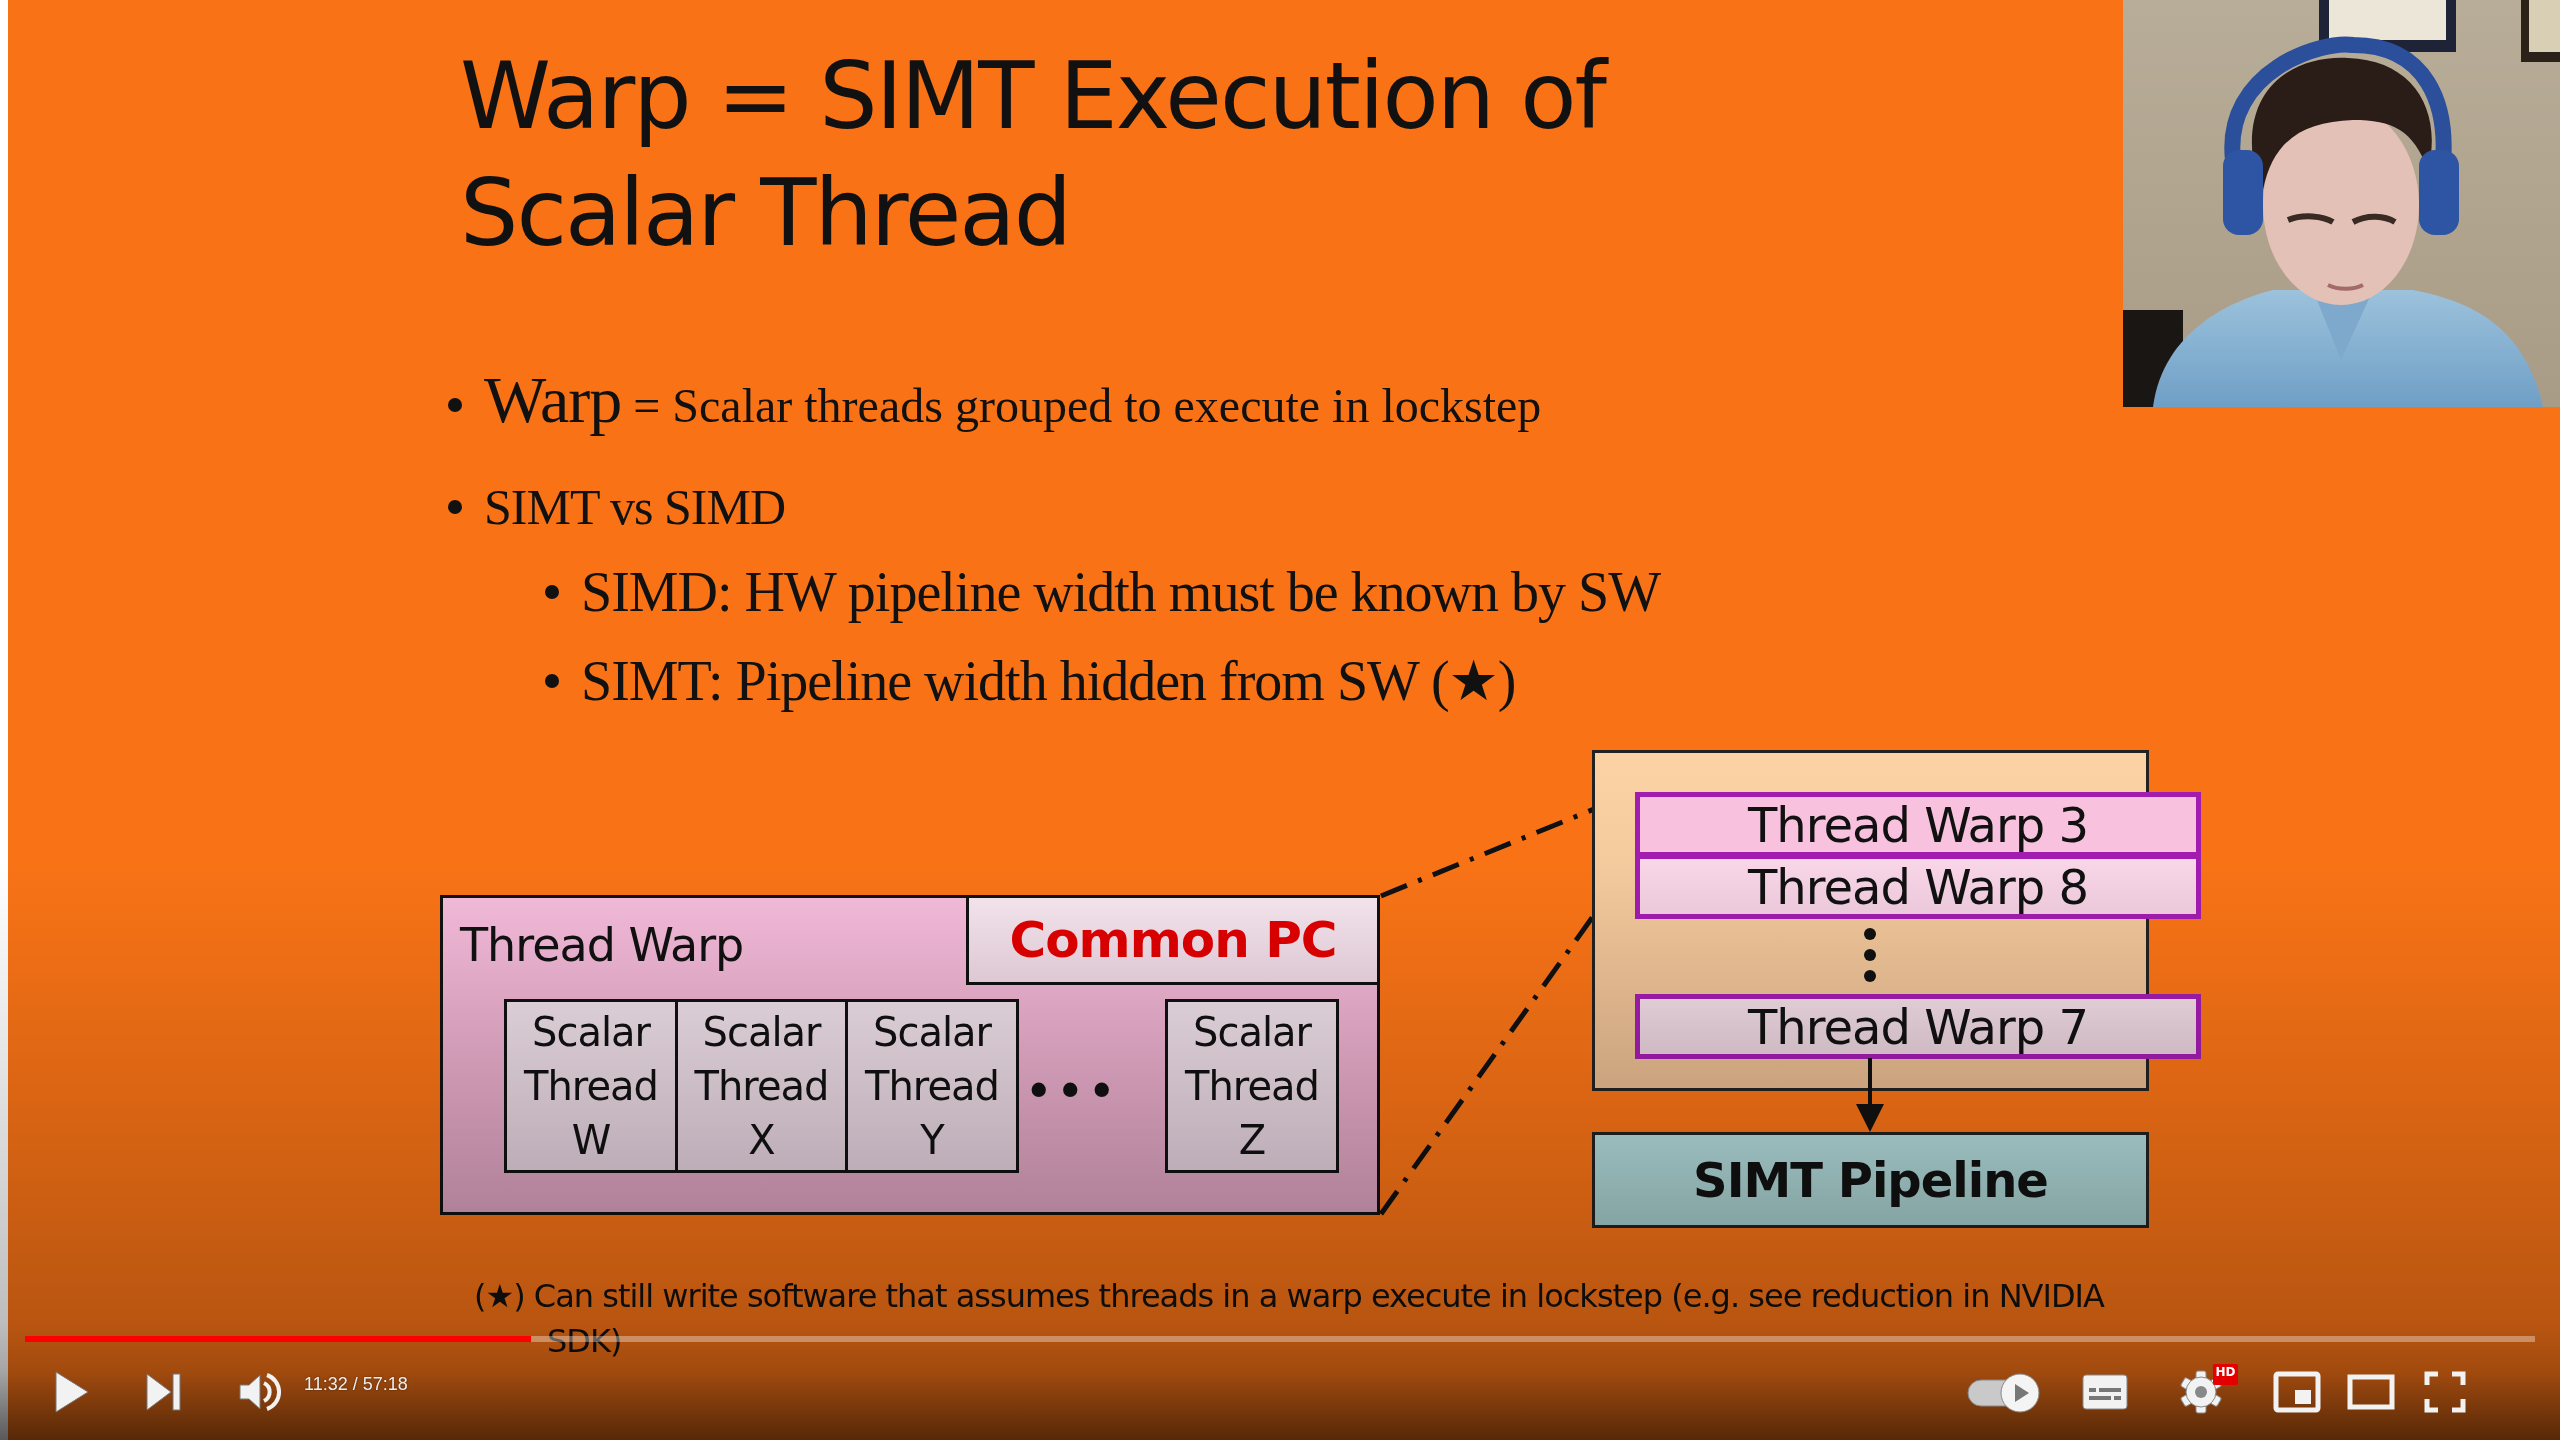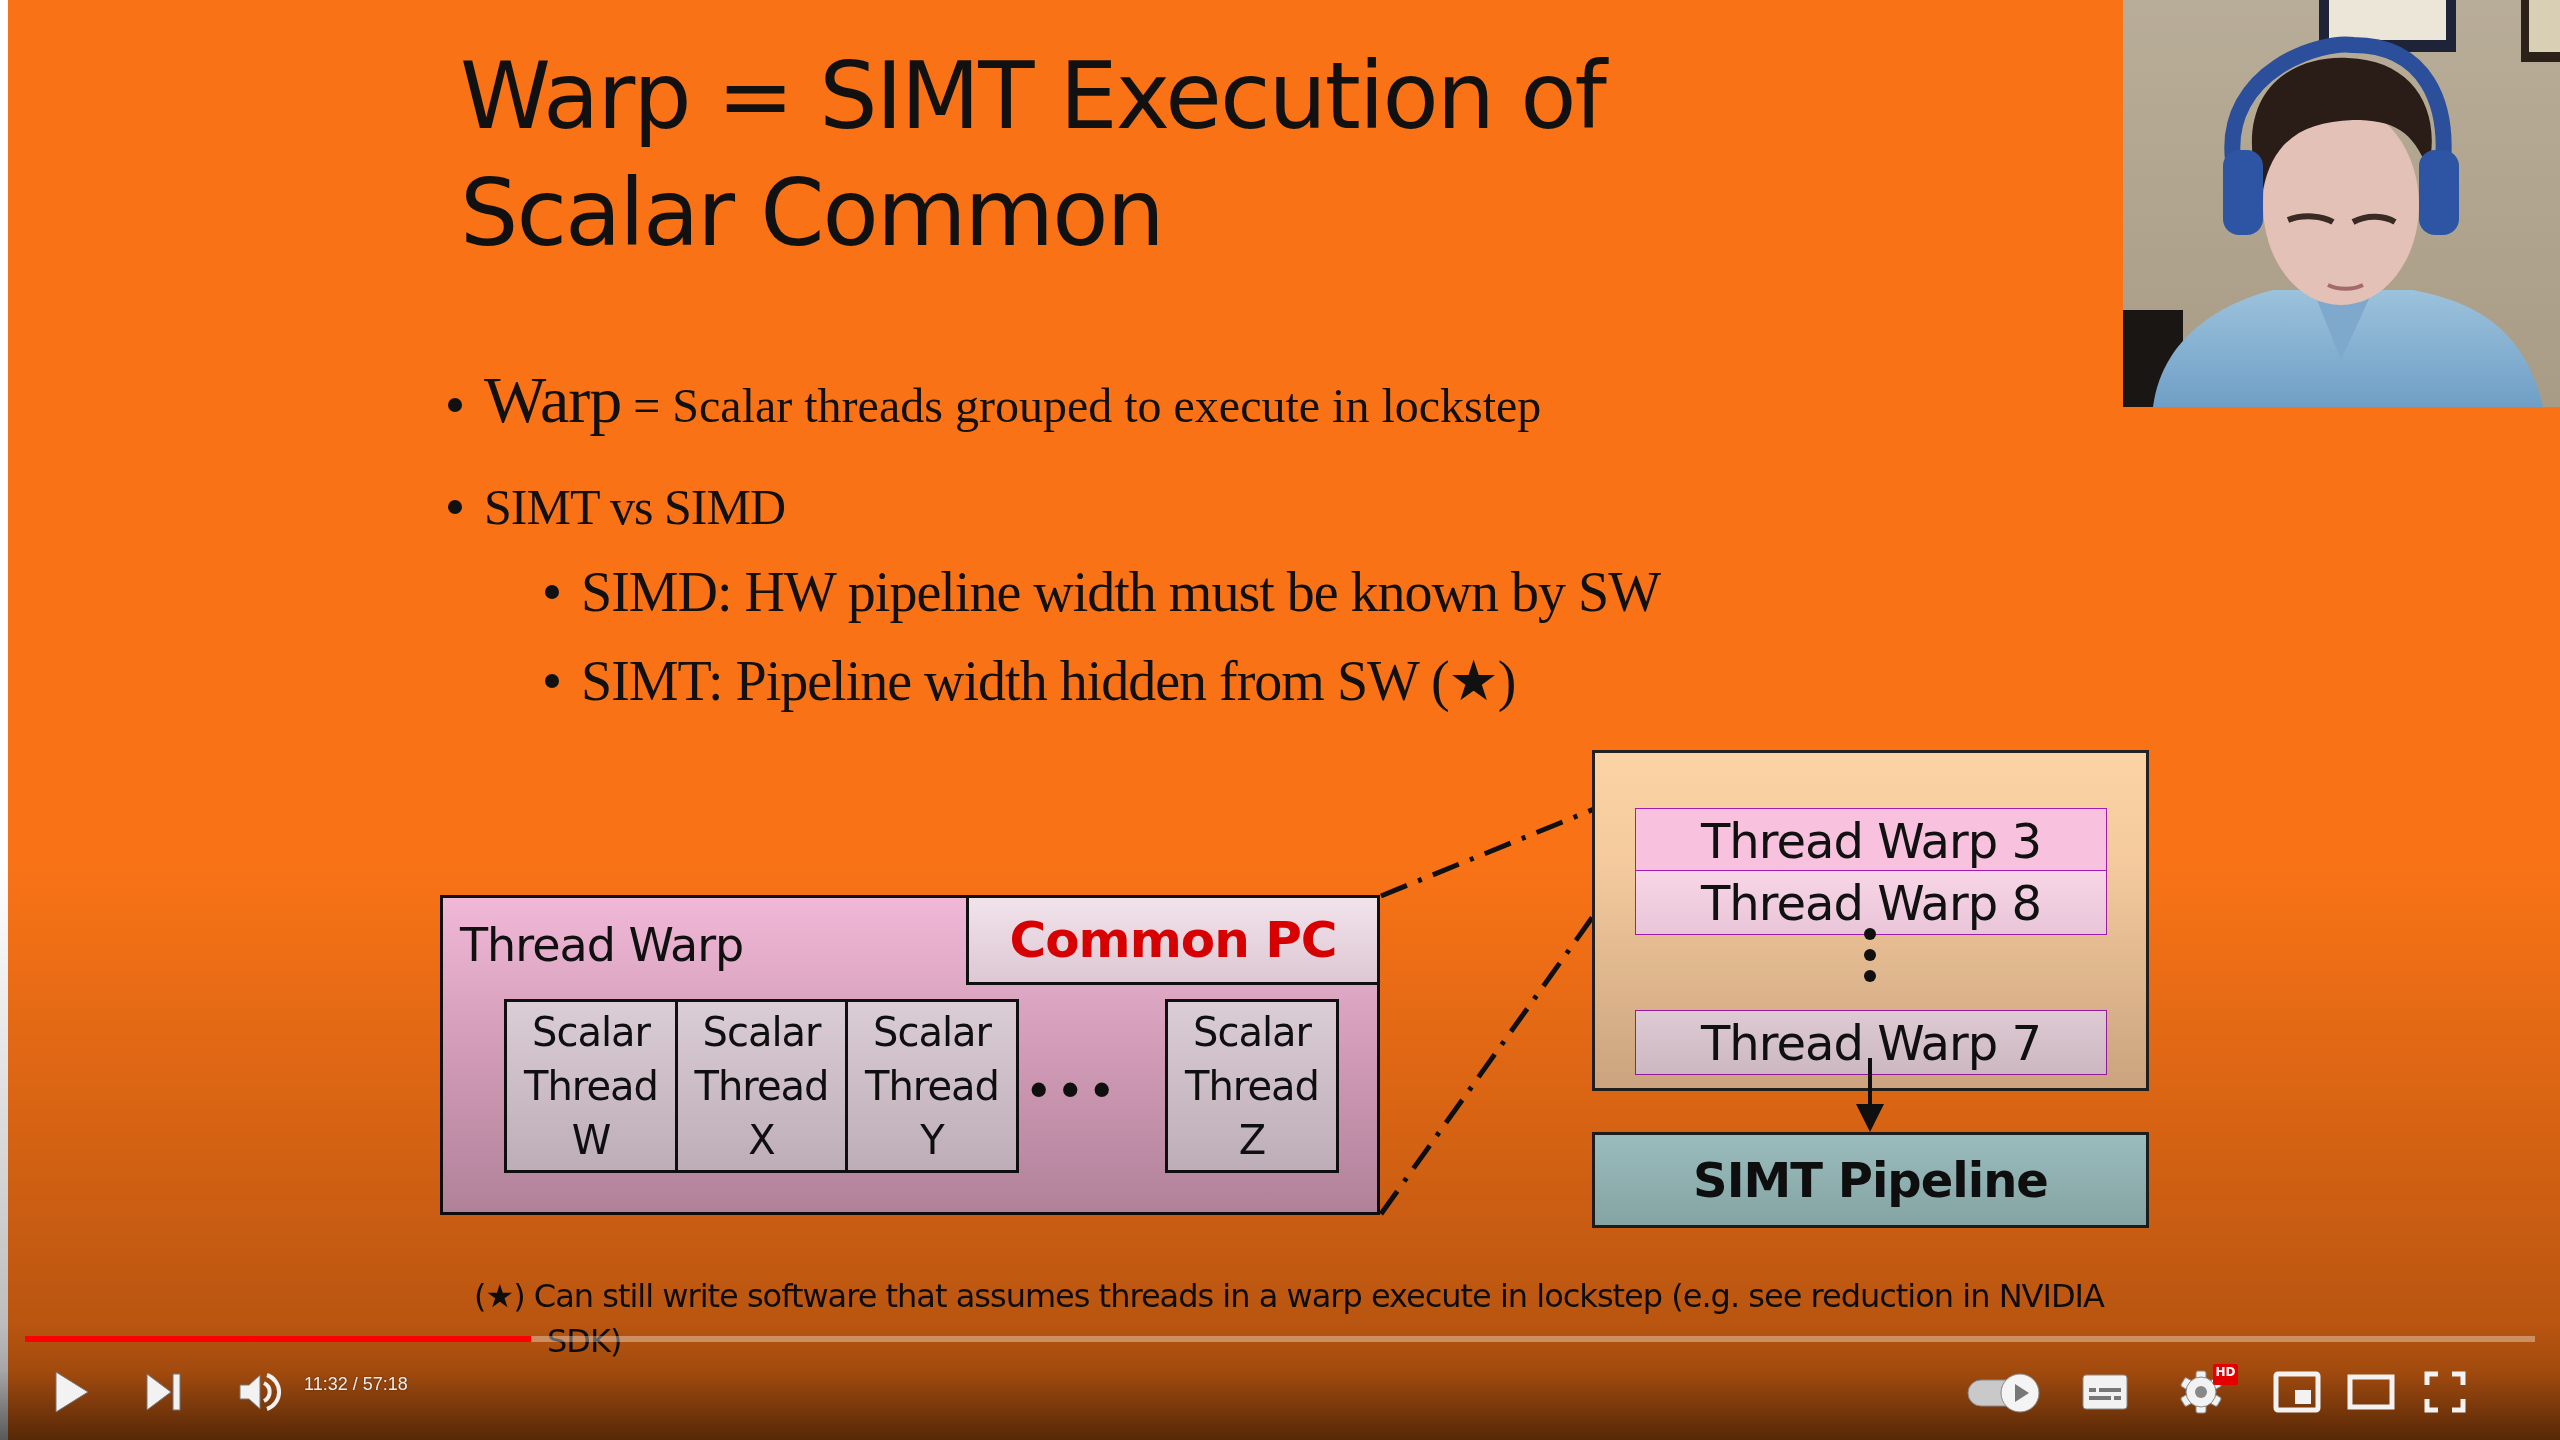--- a/index.html
+++ b/index.html
@@ -19,21 +19,21 @@
   
   .warpbox { left:432px; top:895px; width:940px; height:320px; border:3px solid #111; box-sizing:border-box; background:linear-gradient(180deg,#f5bcdb 0%,#e5a9c7 60%,#d9a0bd 100%); }
   .warp-label { left:452px; top:918px; font-family:"DejaVu Sans", sans-serif; font-size:46px; color:#111; letter-spacing:-1px; }
   .pcbox { left:958px; top:895px; width:414px; height:90px; border:3px solid #111; box-sizing:border-box; background:linear-gradient(180deg,#f6e7ef,#ecd5e2); display:flex; align-items:center; justify-content:center; }
   .pc-label { font-family:"DejaVu Sans", sans-serif; font-weight:bold; font-size:50px; color:#e00000; letter-spacing:-1px; }
   .cell { top:999px; height:174px; border:3px solid #111; box-sizing:border-box; background:linear-gradient(180deg,#ecdde6,#e2cfdb); display:flex; flex-direction:column; align-items:center; justify-content:center; font-family:"DejaVu Sans", sans-serif; font-size:40px; line-height:54px; color:#111; letter-spacing:-1px; }
   .ellipsis { left:1022px; top:1060px; font-size:50px; color:#111; letter-spacing:14px; font-weight:bold; }
 
   
   .orange { left:1584px; top:750px; width:557px; height:341px; border:3px solid #222; box-sizing:border-box; background:linear-gradient(180deg,#fbd3a4,#e6b98f); }
-  .tw { left:1627px; width:472px; height:65px; border:1px solid #a21caf; box-sizing:border-box; display:flex; align-items:center; justify-content:center; font-family:"DejaVu Sans", sans-serif; font-size:48px; color:#111; letter-spacing:-1px;margin-top:16px; }
+  .tw { left:1627px; width:566px; height:65px; border:5px solid #a21caf; box-sizing:border-box; display:flex; align-items:center; justify-content:center; font-family:"DejaVu Sans", sans-serif; font-size:48px; color:#111; letter-spacing:-1px; }
   .tw3 { top:792px; background:#f8c2df; }
   .tw8 { top:854px; background:linear-gradient(180deg,#f9d6e8,#f1cde0); }
   .tw7 { top:994px; background:linear-gradient(180deg,#f1dbe5,#e6cfd9); }
   .vdots { left:1856px; top:928px; width:14px; }
   .vdots span { display:block; width:12px; height:12px; border-radius:50%; background:#111; margin-bottom:9px; }
   .pipeline { left:1584px; top:1132px; width:557px; height:96px; border:3px solid #222; box-sizing:border-box; background:linear-gradient(180deg,#b5dcdc,#a5cccc); display:flex; align-items:center; justify-content:center; font-family:"DejaVu Sans", sans-serif; font-weight:bold; font-size:48px; color:#111; letter-spacing:-1px; }
 
   .footnote { left:466px; top:1274px; font-family:"DejaVu Sans", sans-serif; font-size:32px; line-height:45px; color:#111; letter-spacing:-1px; width:1660px; }
   .footnote .cont { padding-left:73px; display:block; }
 
@@ -49,21 +49,21 @@
   svg { display:block; }
   .hd { position:absolute; left:2213px; top:1364px; width:25px; height:21px; background:#e40000; color:#fff; font-family:"DejaVu Sans", sans-serif; font-weight:bold; font-size:12px; line-height:17px; text-align:center; border-radius:2px; }
 </style>
 </head>
 <body>
 
 <div class="slide">
 
   <div class="title">
     <div>Warp = SIMT Execution of</div>
-    <div>Scalar Common</div>
+    <div>Scalar Thread</div>
   </div>
 
   <div class="bullet b1">
     <span class="dot"></span><span class="big">Warp</span><span> = Scalar threads grouped to execute in lockstep</span>
   </div>
   <div class="bullet b2">
     <span class="dot"></span><span>SIMT vs SIMD</span>
   </div>
   <div class="bullet sb1">
     <span class="dot"></span><span>SIMD: HW pipeline width must be known by SW</span>

